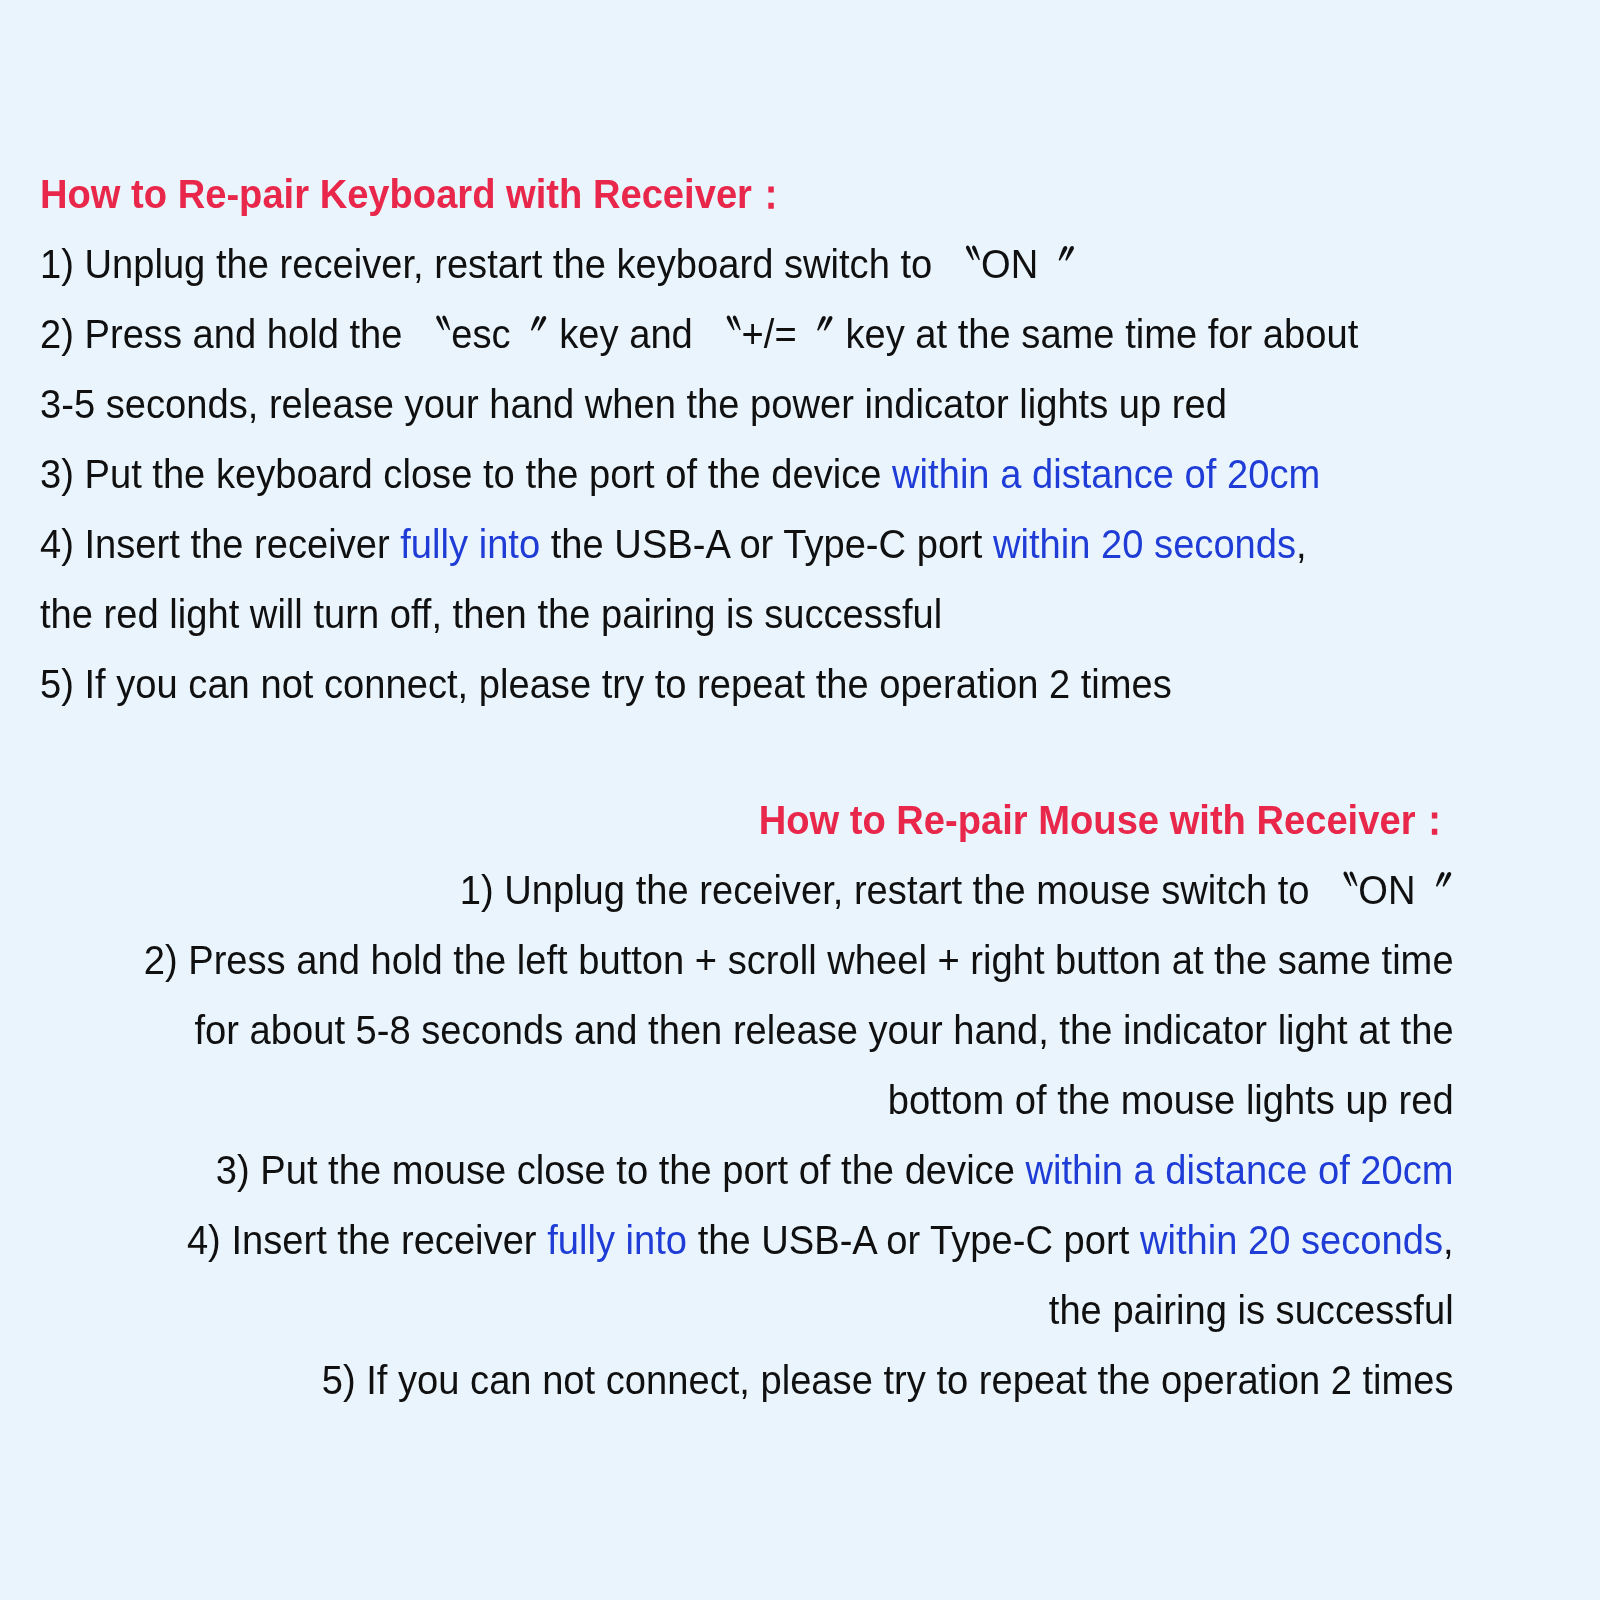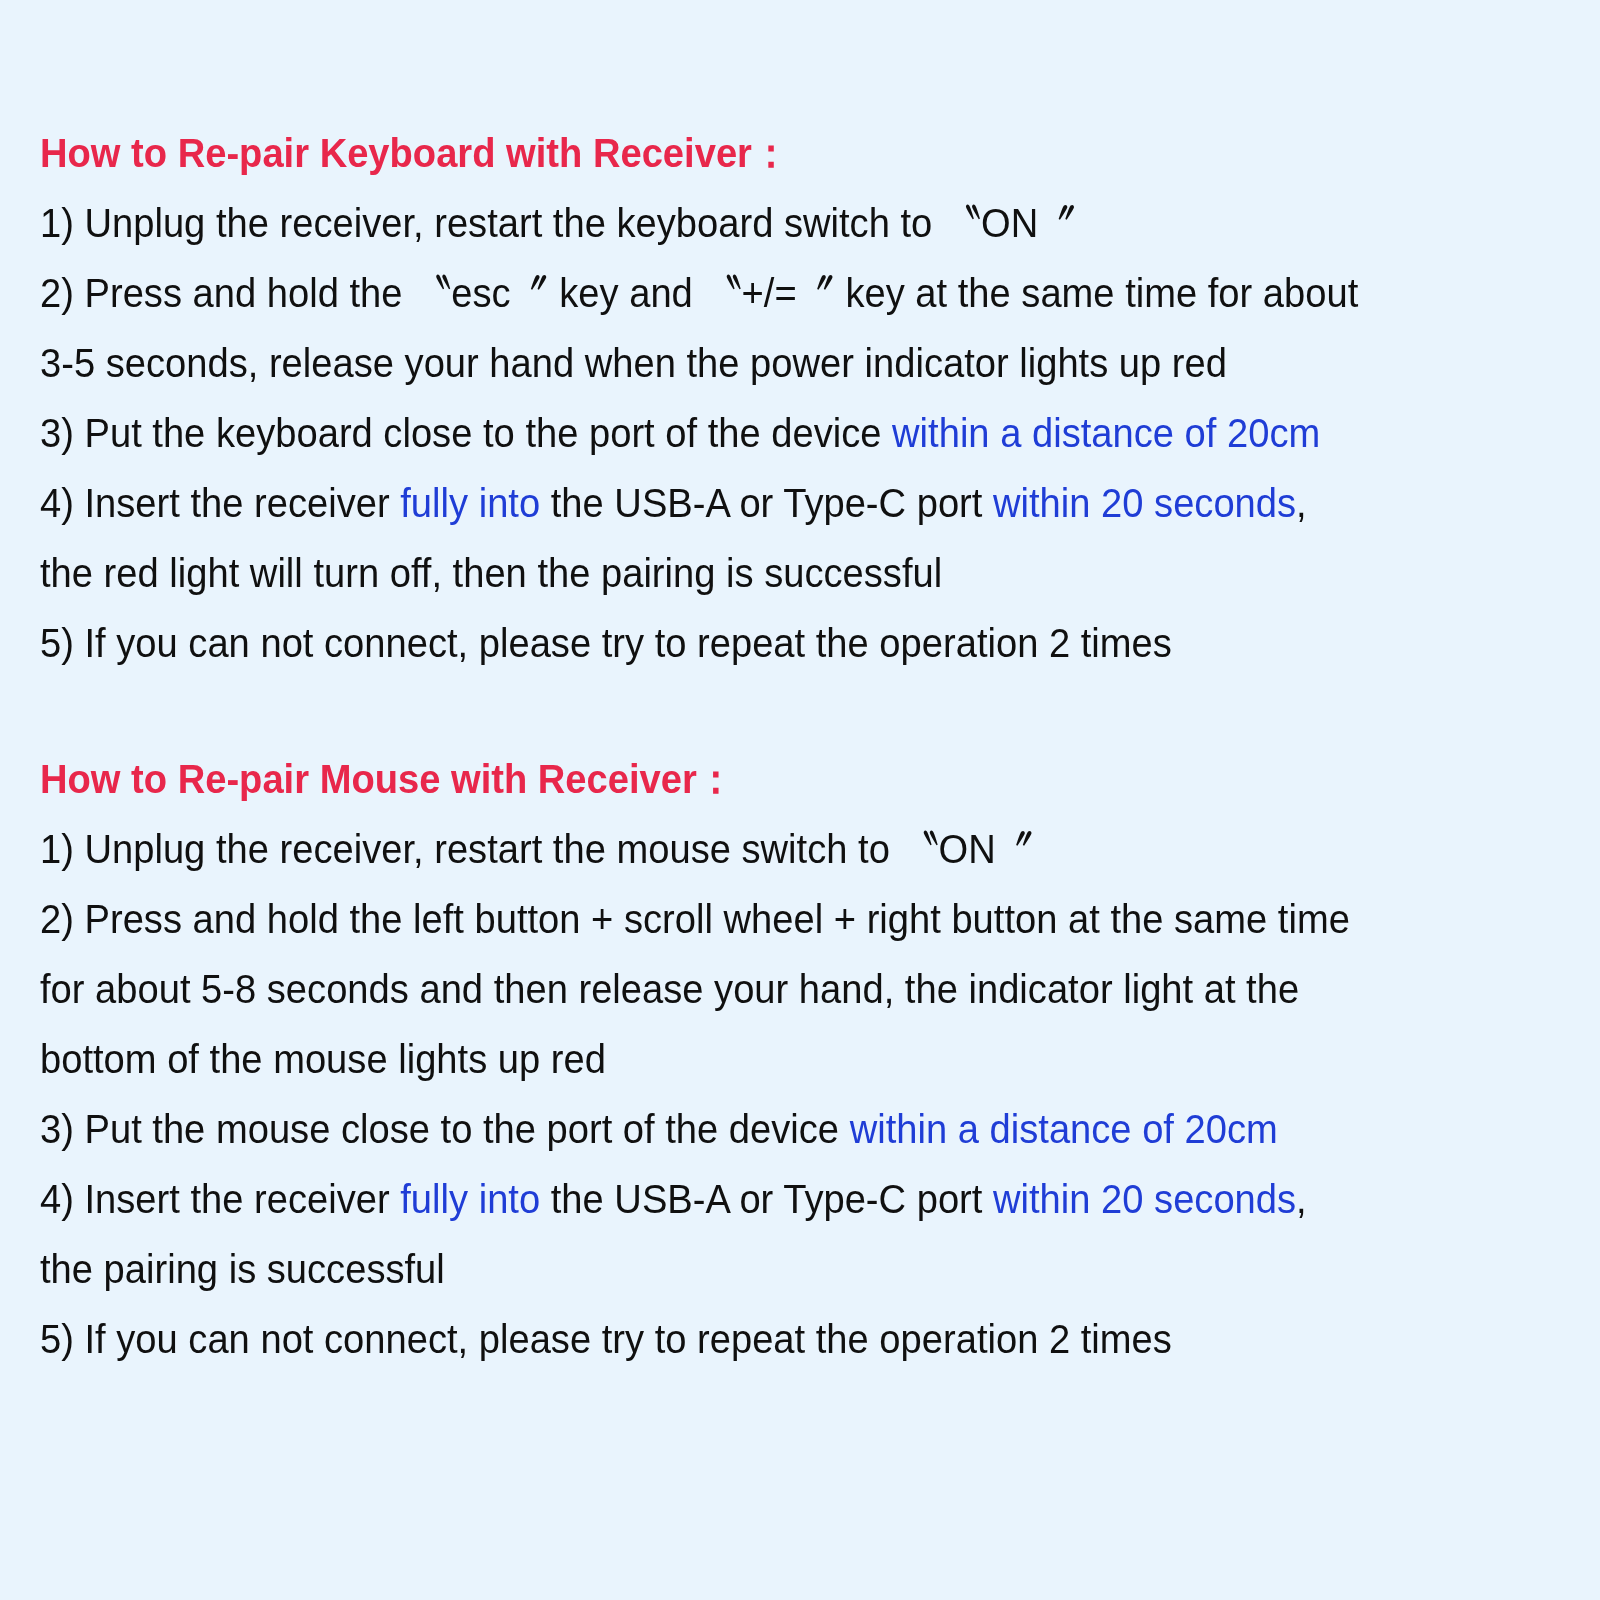--- a/index.html
+++ b/index.html
@@ -14,26 +14,28 @@
     font-family: "Liberation Sans", "DejaVu Sans", sans-serif;
     overflow: hidden;
   }
   .page {
     position: relative;
     width: 1600px;
     height: 1233px;
     background: #e9f4fd;
     box-sizing: border-box;
     padding: 118px 40px 16px 40px;
+    margin-top: 41px;
   }
   .section {
     display: block;
   }
   .section + .section {
     margin-top: 66px;
+    text-align: right;
   }
   .heading {
     color: #e8274b;
     font-size: 41px;
     font-weight: 700;
     line-height: 70px;
     letter-spacing: 0px;
     white-space: nowrap;
     font-stretch: condensed;
     transform: scaleX(0.93);

